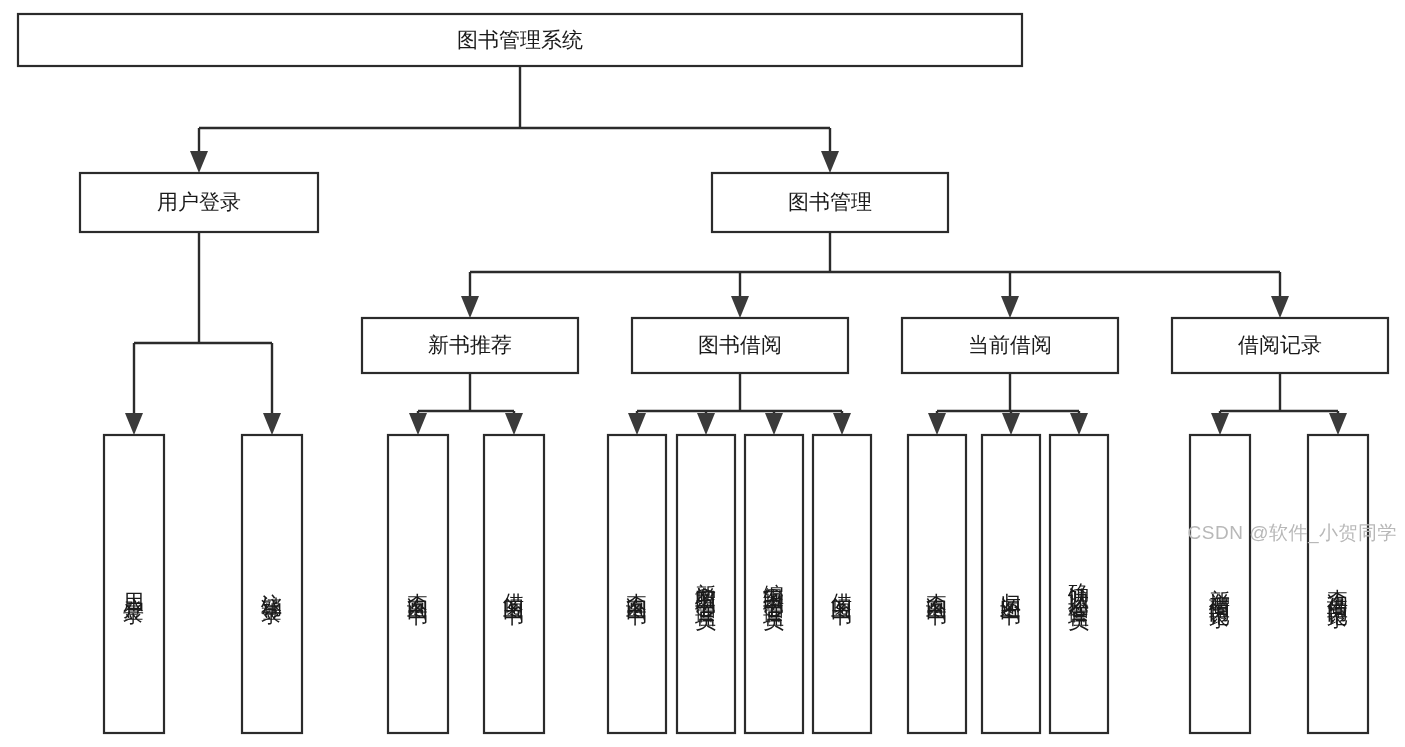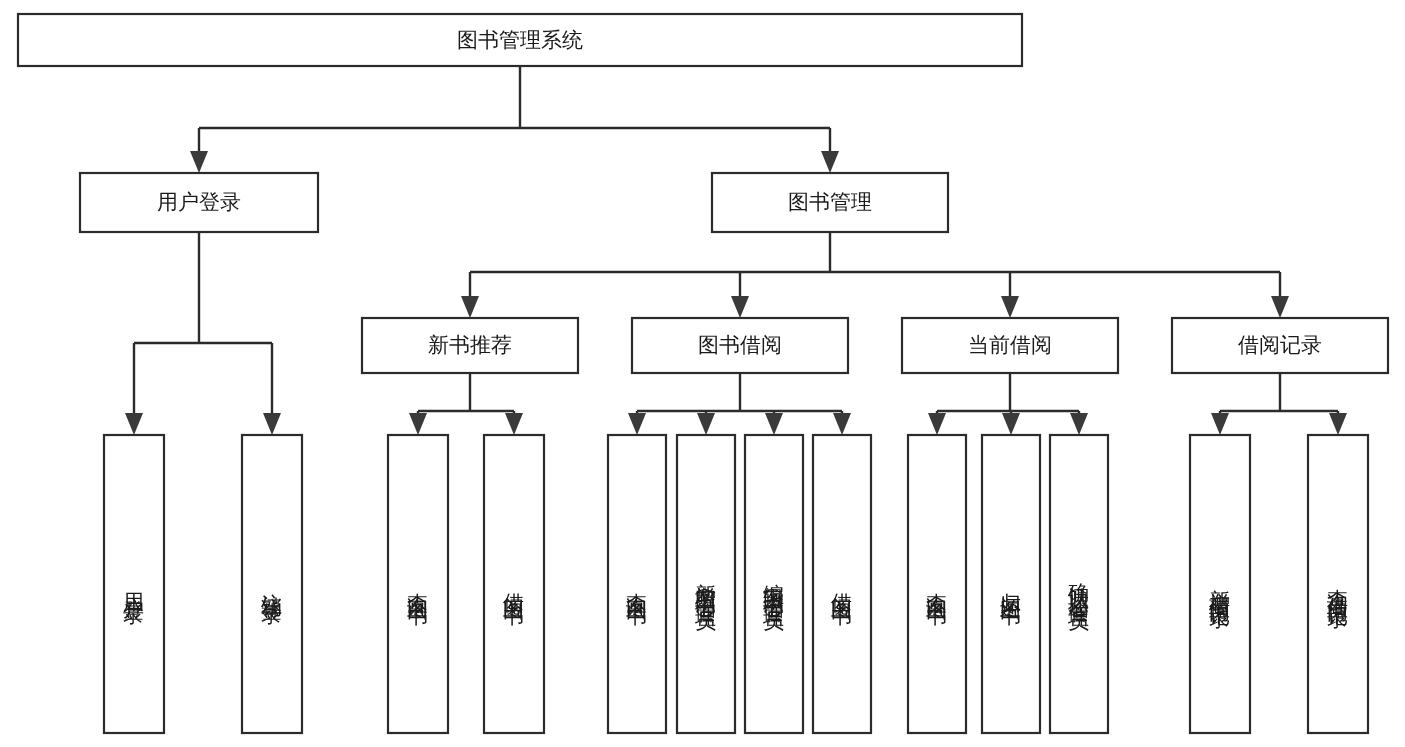--- a/index.html
+++ b/index.html
@@ -205,13 +205,14 @@
       <div class="vlabel-wrap" style="left: 1050px; top: 435px; width: 58px; height: 298px;">
         <div class="node-label-v">确认归还（管理员）</div>
       </div>
       <div class="vlabel-wrap" style="left: 1190px; top: 435px; width: 60px; height: 298px;">
         <div class="node-label-v">新增借阅记录</div>
       </div>
       <div class="vlabel-wrap" style="left: 1308px; top: 435px; width: 60px; height: 298px;">
         <div class="node-label-v">查询借阅记录</div>
       </div>
     </div>
+  <div class="watermark">CSDN @软件_小贺同学</div>
 </div>
 
 </body></html>

